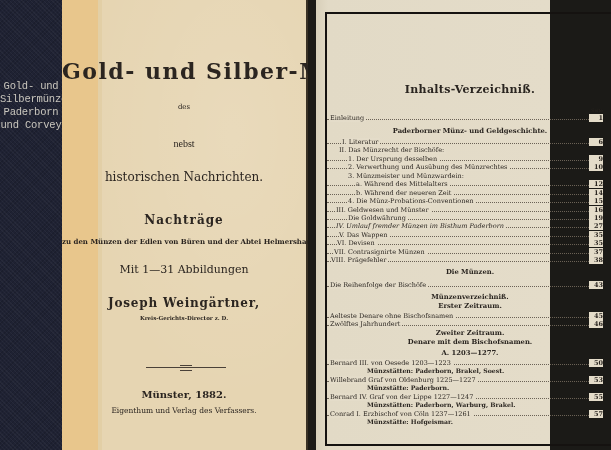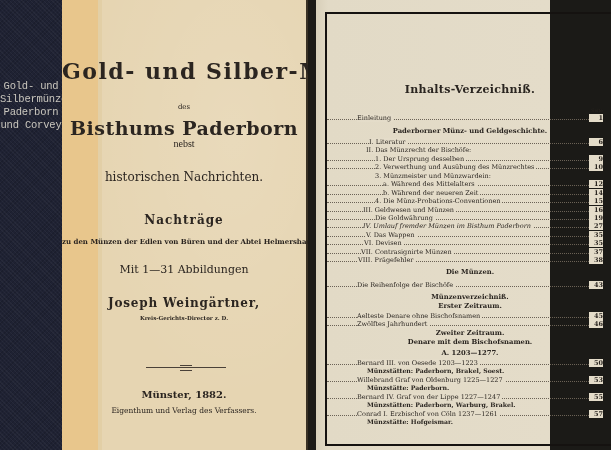--- a/index.html
+++ b/index.html
@@ -55,21 +55,21 @@
     background:linear-gradient(90deg, #1c1a16 0 8px, #d8cfb9 8px, #e2dac6 20px, #e4dcc9);
     color:#2a2520;
   }
   .toc-frame {
     position:absolute; left:17px; top:12px; width:286px; height:430px;
     border-left:2px solid #151210; border-top:2px solid #151210; border-bottom:2px solid #151210;
   }
   .toc-title { position:absolute; left:0; top:69px; width:286px; text-align:center; font-size:11px; font-weight:bold; letter-spacing:0.3px; }
   .seite { position:absolute; right:10px; top:94px; font-size:4.5px; }
   .row { position:absolute; left:0; width:276px; font-size:6.5px; line-height:8px; white-space:nowrap; }
-  .row .lbl { position:absolute; white-space:nowrap; background:#e4dcc9; padding-right:2px;margin-left:27px; }
+  .row .lbl { position:absolute; white-space:nowrap; background:#e4dcc9; padding-right:2px; }
   .row .dots { position:absolute; left:0; right:14px; border-bottom:1px dotted #6b6256; top:5px; }
   .row .pg { position:absolute; right:0; width:14px; text-align:right; background:#e4dcc9; font-weight:bold; }
   .sec { position:absolute; left:0; width:286px; text-align:center; font-size:6.8px; font-weight:bold; white-space:nowrap; }
   .plain { position:absolute; font-size:6.2px; white-space:nowrap; font-weight:bold; }
 </style>
 </head>
 <body>
 
 <div class="spine">
   <div class="spine-title">
@@ -77,21 +77,20 @@
     <div>Silbermünzen</div>
     <div>Paderborn</div>
     <div>und Corvey</div>
   </div>
 </div>
 
 <div class="cover">
   <div class="cover-inner">
     <div class="c-line c-main">Gold- und Silber-Münzen</div>
     <div class="c-line c-des">des</div>
-    <div class="c-line c-bist">Bisthums Paderborn</div>
     <div class="c-line c-nebst">nebst</div>
     <div class="c-line c-nach">Nachträge</div>
     <div class="c-line c-hist">historischen Nachrichten.</div>
     <div class="c-line c-zu">zu den Münzen der Edlen von Büren und der Abtei Helmershausen.</div>
     <div class="c-line c-mit">Mit 1—31 Abbildungen</div>
     <div class="c-line c-author">Joseph Weingärtner,</div>
     <div class="c-line c-rank">Kreis-Gerichts-Director z. D.</div>
     <div class="c-rule"></div>
     <div class="c-line c-place">Münster, 1882.</div>
     <div class="c-line c-pub">Eigenthum und Verlag des Verfassers.</div>
@@ -138,21 +137,21 @@
         <span class="lbl" style="left: 29px;">b. Während der neueren Zeit</span>
         <span class="pg">14</span>
       </div>
       <div class="row" style="top: 183px;">
         <div class="dots"></div>
         <span class="lbl" style="left: 21px;">4. Die Münz-Probations-Conventionen</span>
         <span class="pg">15</span>
       </div>
       <div class="row" style="top: 192px;">
         <div class="dots"></div>
-        <span class="lbl" style="left: 9px;">III. Geldwesen und Münzen</span>
+        <span class="lbl" style="left: 9px;">III. Geldwesen und Münster</span>
         <span class="pg">16</span>
       </div>
       <div class="row" style="top: 200px;">
         <div class="dots"></div>
         <span class="lbl" style="left: 21px;">Die Goldwährung</span>
         <span class="pg">19</span>
       </div>
       <div class="row" style="top: 208px;">
         <div class="dots"></div>
         <span class="lbl" style="left: 9px; font-style: italic;">IV. Umlauf fremder Münzen im Bisthum Paderborn</span>

